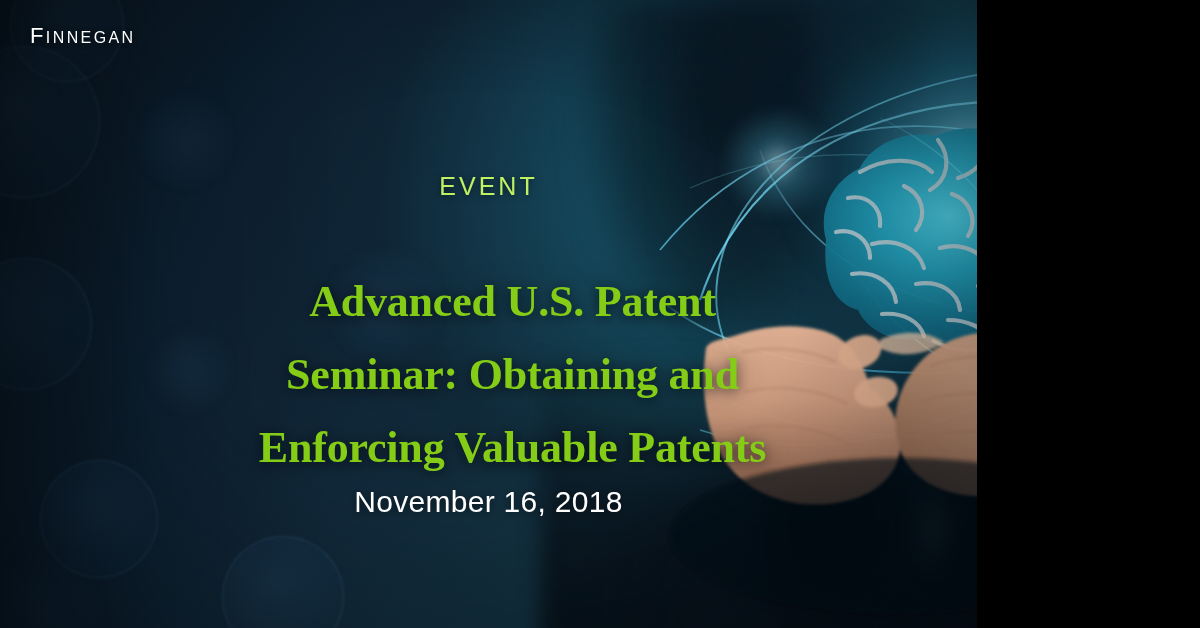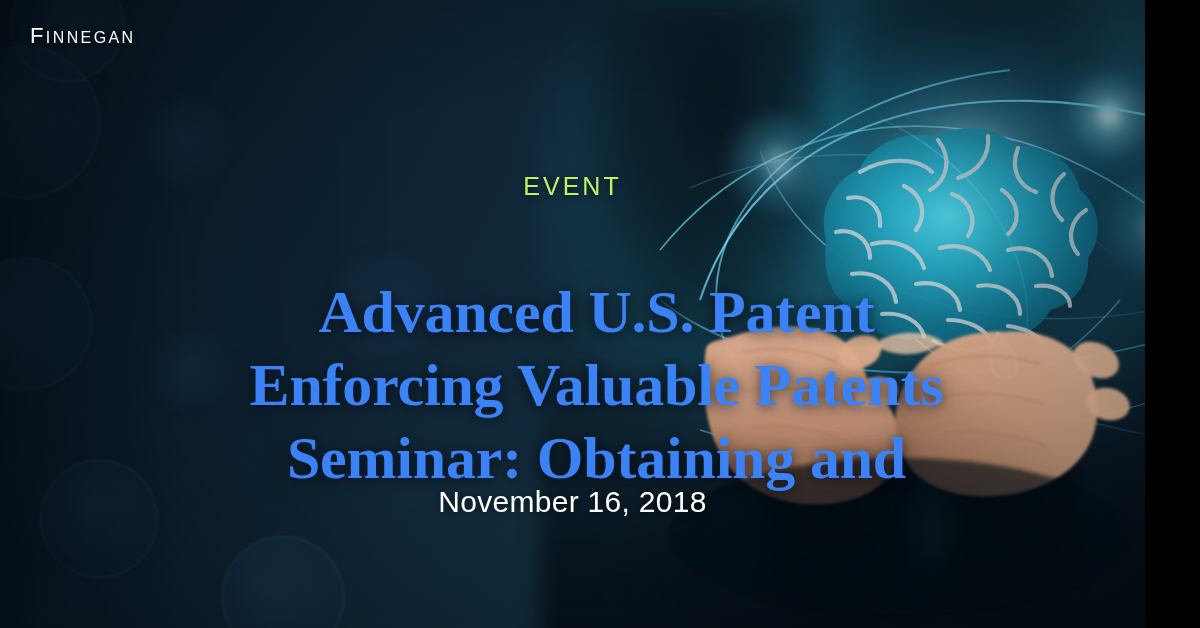--- a/index.html
+++ b/index.html
@@ -3,21 +3,21 @@
 <meta charset="utf-8">
 <style>
   html, body {
     margin: 0;
     padding: 0;
     background: #000;
   }
 
   #poster {
     position: relative;
-    width: 1145px;
+    width: 977px;
     height: 628px;
     overflow: hidden;
     background: #0b1a26;
     font-family: "Liberation Sans", sans-serif;
     -webkit-font-smoothing: antialiased;
   }
 
   
 
   .bg-base {
@@ -159,24 +159,24 @@
     font-weight: 300;
     font-size: 25px;
     letter-spacing: 3.0px;
     text-shadow: 0 1px 6px rgba(0,0,0,0.55);
   }
 
   .headline {
     position: absolute;
     left: 0; right: 0; top: 236px;
     text-align: center;
-    color: #3b82f6;
+    color: #84cc16;
     font-family: "Liberation Serif", serif;
     font-weight: bold;
-    font-size: 60px;
+    font-size: 44px;
     line-height: 73px;
     letter-spacing: -0.2px;
     text-shadow: 0 2px 12px rgba(2,8,14,0.55), 0 0 26px rgba(2,8,14,0.35);
     padding-left: 48px;
   }
   .headline .hl-line { display: block; white-space: nowrap; }
 
   .meta {
     position: absolute;
     left: 0; right: 0; top: 482px;
@@ -343,21 +343,21 @@
   <div class="vignette"></div>
 
   <div class="logo">
     <span class="cap">F</span><span class="smcp">INNEGAN</span>
   </div>
 
   <div class="eyebrow">EVENT</div>
 
   <h1 class="headline">
     <span class="hl-line">Advanced U.S. Patent</span>
+    <span class="hl-line">Seminar: Obtaining and</span>
     <span class="hl-line">Enforcing Valuable Patents</span>
-    <span class="hl-line">Seminar: Obtaining and</span>
   </h1>
 
   <div class="meta">
     <span class="meta-line">November 16, 2018</span>
   </div>
 
 </div>
 
 </body></html>

